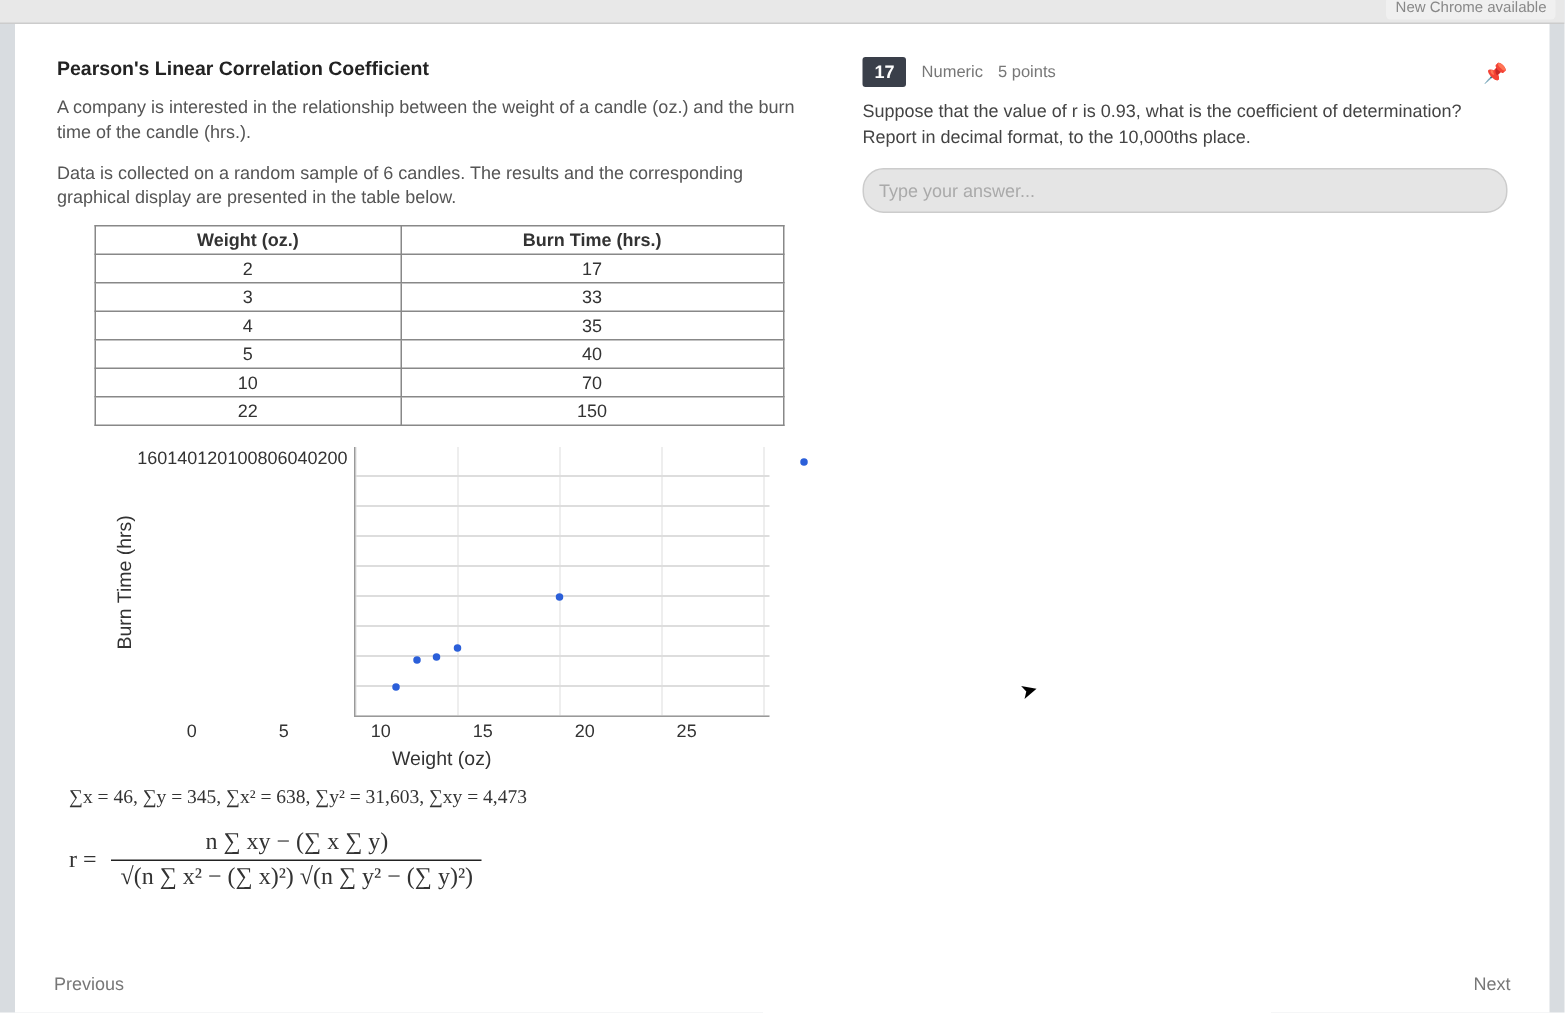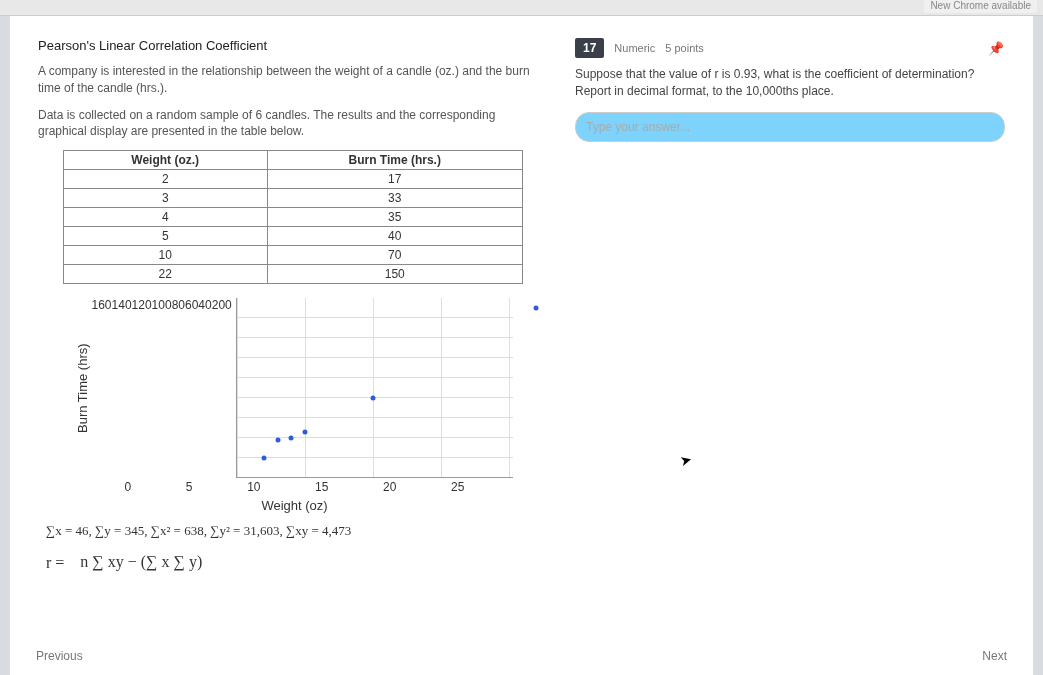--- a/index.html
+++ b/index.html
@@ -42,21 +42,21 @@
   }
   .right-col {
     flex: 1;
     padding: 22px 28px 10px 10px;
     font-size: 12px;
     color: #333;
     position: relative;
   }
   .title {
     font-size: 13px;
-    font-weight: 400;
+    font-weight: 700;
     color: #222;
     margin-bottom: 10px;
   }
   .desc {
     font-size: 12px;
     color: #555;
     line-height: 1.4;
     margin-bottom: 10px;
   }
   table.data {
@@ -183,21 +183,21 @@
     line-height: 1.4;
     margin-bottom: 12px;
   }
   .answer-input {
     width: 100%;
     border: 1px solid #ccc;
     border-radius: 14px;
     padding: 7px 10px;
     font-size: 12px;
     color: #555;
-    background:#7dd3fc;
+    background:#e5e5e5;
   }
   .answer-input::placeholder { color: #aaa; }
   .nav-prev, .nav-next {
     position: absolute;
     bottom: 8px;
     font-size: 12px;
     color: #777;
     cursor: pointer;
     padding: 4px 8px;
   }
@@ -293,20 +293,21 @@
       </div>
       <div class="xlabel">Weight (oz)</div>
     </div>
 
     <div class="sums">∑x = 46, ∑y = 345, ∑x² = 638, ∑y² = 31,603, ∑xy = 4,473</div>
 
     <div class="formula">
       <span>r  =</span>
       <span class="frac">
         <span class="num">n ∑ xy − (∑ x ∑ y)</span>
+        <span class="den">√(n ∑ x² − (∑ x)²) √(n ∑ y² − (∑ y)²)</span>
       </span>
     </div>
   </div>
 
   <div class="right-col">
     <div class="qhead">
       <span class="qnum">17</span>
       <span class="qmeta">Numeric</span>
       <span class="qmeta">5 points</span>
       <span class="pin">📌</span>

